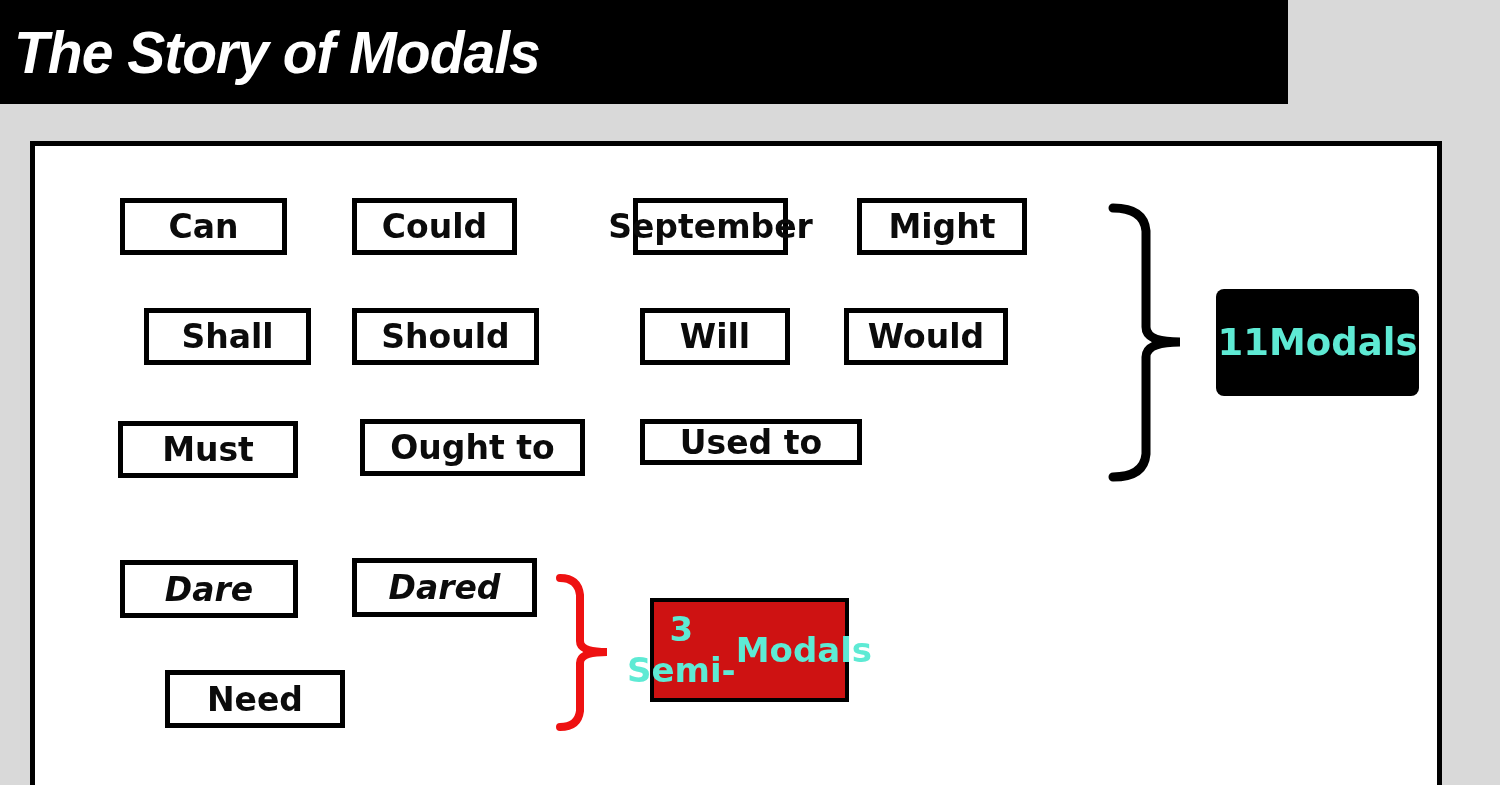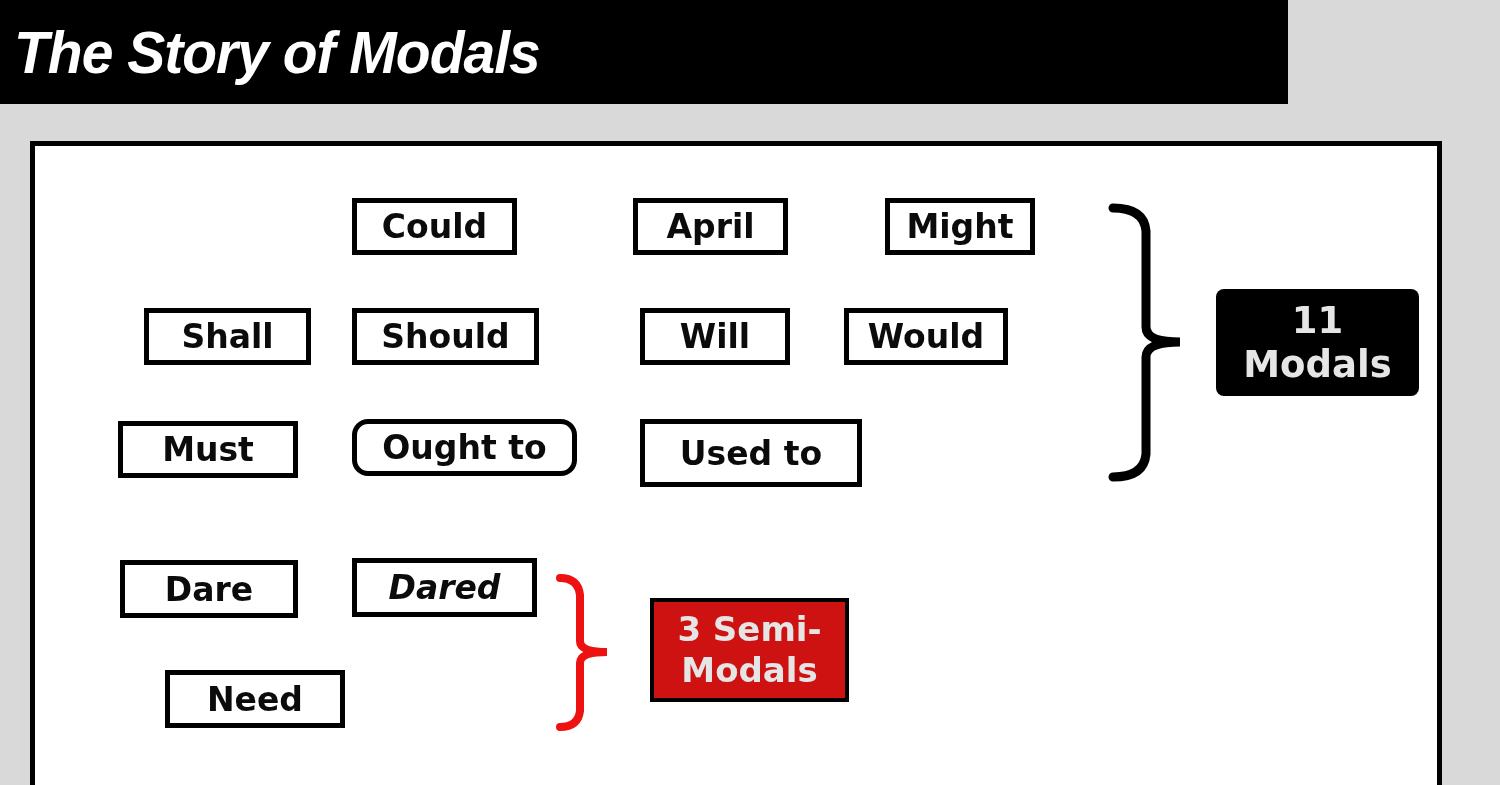--- a/index.html
+++ b/index.html
@@ -38,43 +38,43 @@
   .wbox{
     position:absolute;box-sizing:border-box;
     background:#ffffff;border:5px solid #000000;
     color:#0b0b0b;font-weight:700;font-size:33px;
     display:flex;align-items:center;justify-content:center;
     line-height:1;white-space:nowrap;
   }
   .b1 {left:120px;top:198px;width:167px;height:57px;}
   .b2 {left:352px;top:198px;width:165px;height:57px;}
   .b3 {left:633px;top:198px;width:155px;height:57px;}
-  .b4 {left:857px;top:198px;width:150px;height:57px;margin-left:28px;}
+  .b4 {left:857px;top:198px;width:170px;height:57px;}
   .b5 {left:120px;top:308px;width:167px;height:57px;margin-left:24px;}
   .b6 {left:352px;top:308px;width:187px;height:57px;}
   .b7 {left:640px;top:308px;width:150px;height:57px;}
   .b8 {left:844px;top:308px;width:164px;height:57px;}
   .b9 {left:118px;top:421px;width:180px;height:57px;}
-  .b10{left:352px;top:419px;width:225px;height:57px;border-radius:16px;}
-  .b11{left:640px;top:419px;width:222px;height:68px;}
-  .b12{left:120px;top:560px;width:178px;height:58px;}
+  .b10{left:360px;top:419px;width:225px;height:57px;}
+  .b11{left:640px;top:419px;width:222px;height:46px;}
+  .b12{left:120px;top:560px;width:178px;height:58px;font-style:italic;}
   .b13{left:352px;top:558px;width:185px;height:59px;font-style:italic;}
   .b14{left:120px;top:670px;width:180px;height:58px;margin-left:45px;}
 
   
   .brace{position:absolute;pointer-events:none;}
   .brace-black{left:1100px;top:195px;width:95px;height:295px;}
   .brace-red  {left:548px;top:565px;width:72px;height:175px;}
   .brace path{fill:none;}
 
   
   .badge{
     position:absolute;box-sizing:border-box;
-    color:#e5e5e5;font-weight:700;text-align:center;
-    display:flex;flex-direction:column;align-items:center;justify-content:center;
+    color:#5eead4;font-weight:700;text-align:center;
+    display:flex;flex-direction:row;align-items:center;justify-content:center;
   }
   .badge-modals{
     left:1216px;top:289px;width:203px;height:107px;
     background:#000000;border-radius:8px;
     font-size:37px;line-height:1.18;
   }
   .badge-semi{
     left:650px;top:598px;width:199px;height:104px;
     background:#ce1212;border:4px solid #000000;
     font-size:34px;line-height:1.2;
@@ -84,22 +84,23 @@
 <body>
 
 <div class="stage">
 
   <div class="titlebar">
     <h1>The Story of Modals</h1>
   </div>
 
   <div class="panel"></div>
 
+  <div class="wbox b1">Can</div>
   <div class="wbox b2">Could</div>
-  <div class="wbox b3">April</div>
+  <div class="wbox b3">September</div>
   <div class="wbox b4">Might</div>
   <div class="wbox b5">Shall</div>
   <div class="wbox b6">Should</div>
   <div class="wbox b7">Will</div>
   <div class="wbox b8">Would</div>
   <div class="wbox b9">Must</div>
   <div class="wbox b10">Ought to</div>
   <div class="wbox b11">Used to</div>
   <div class="wbox b12">Dare</div>
   <div class="wbox b13">Dared</div>

